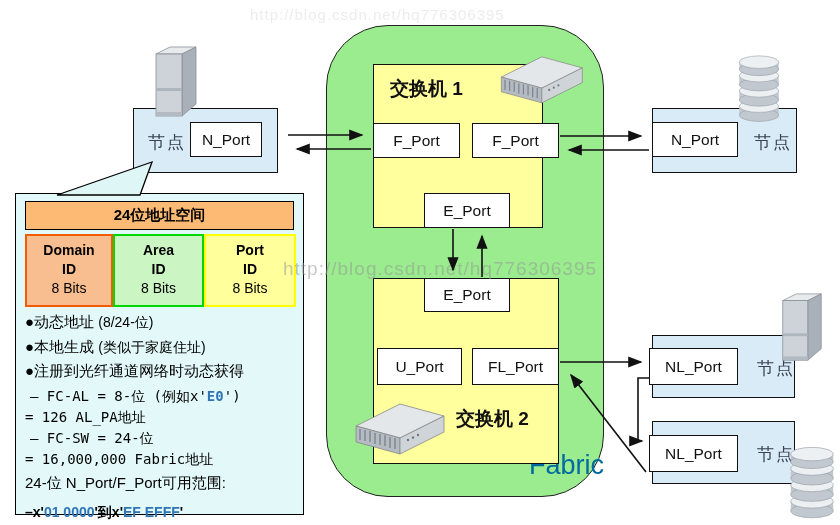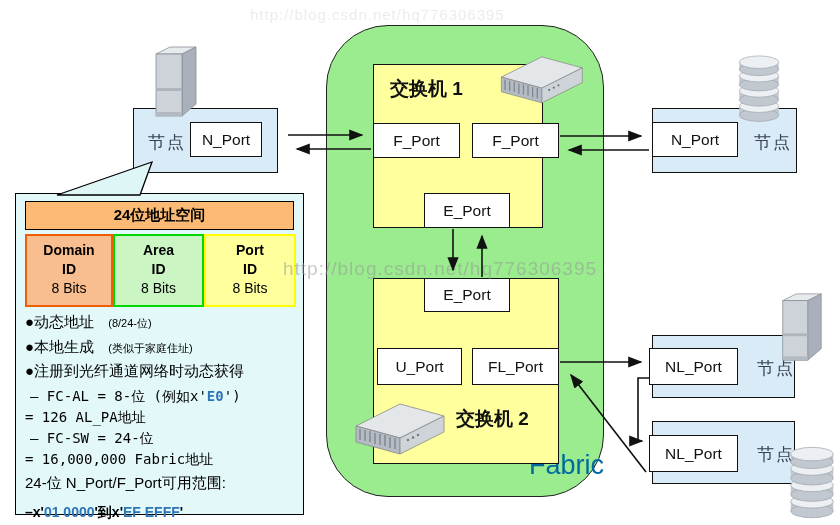--- a/index.html
+++ b/index.html
@@ -70,21 +70,21 @@
     position:absolute; top:40px; height:73px; text-align:center;
     font-size:14px; color:#000000; padding-top:5px; line-height:1.35;
   }
   .field b { display:block; }
   #field-domain { left:9px;   width:88px; background:#F9BE8F; border:2px solid #F25C05; }
   #field-area   { left:97px;  width:91px; background:#CCF5C4; border:2px solid #00D800; }
   #field-port   { left:188px; width:92px; background:#FFFF9C; border:2px solid #FFFF00; }
 
   #panel-text { position:absolute; left:9px; top:118px; width:272px; color:#000; }
   .bullet { font-size:15px; line-height:1.3; margin-bottom:5px; }
-  .bullet .note { font-size:11px;margin-left:10px; }
+  .bullet .note { font-size:14px; }
   .detail { font-family:"DejaVu Sans Mono", monospace; font-size:14px; line-height:1.5; }
   .detail.indent { padding-left:5px; }
   .hexv { color:#2E75B6; font-weight:bold; }
   .range-title { font-size:15px; margin-top:3px; line-height:1.3; }
   .range-line { font-size:14px; font-weight:bold; margin-top:12px; }
 
   .iconwrap { position:absolute; z-index:4; }
   svg { display:block; }
   #connectors, #tail-svg { position:absolute; left:0; top:0; z-index:6; pointer-events:none; }
   #tail-svg { z-index:3; }

